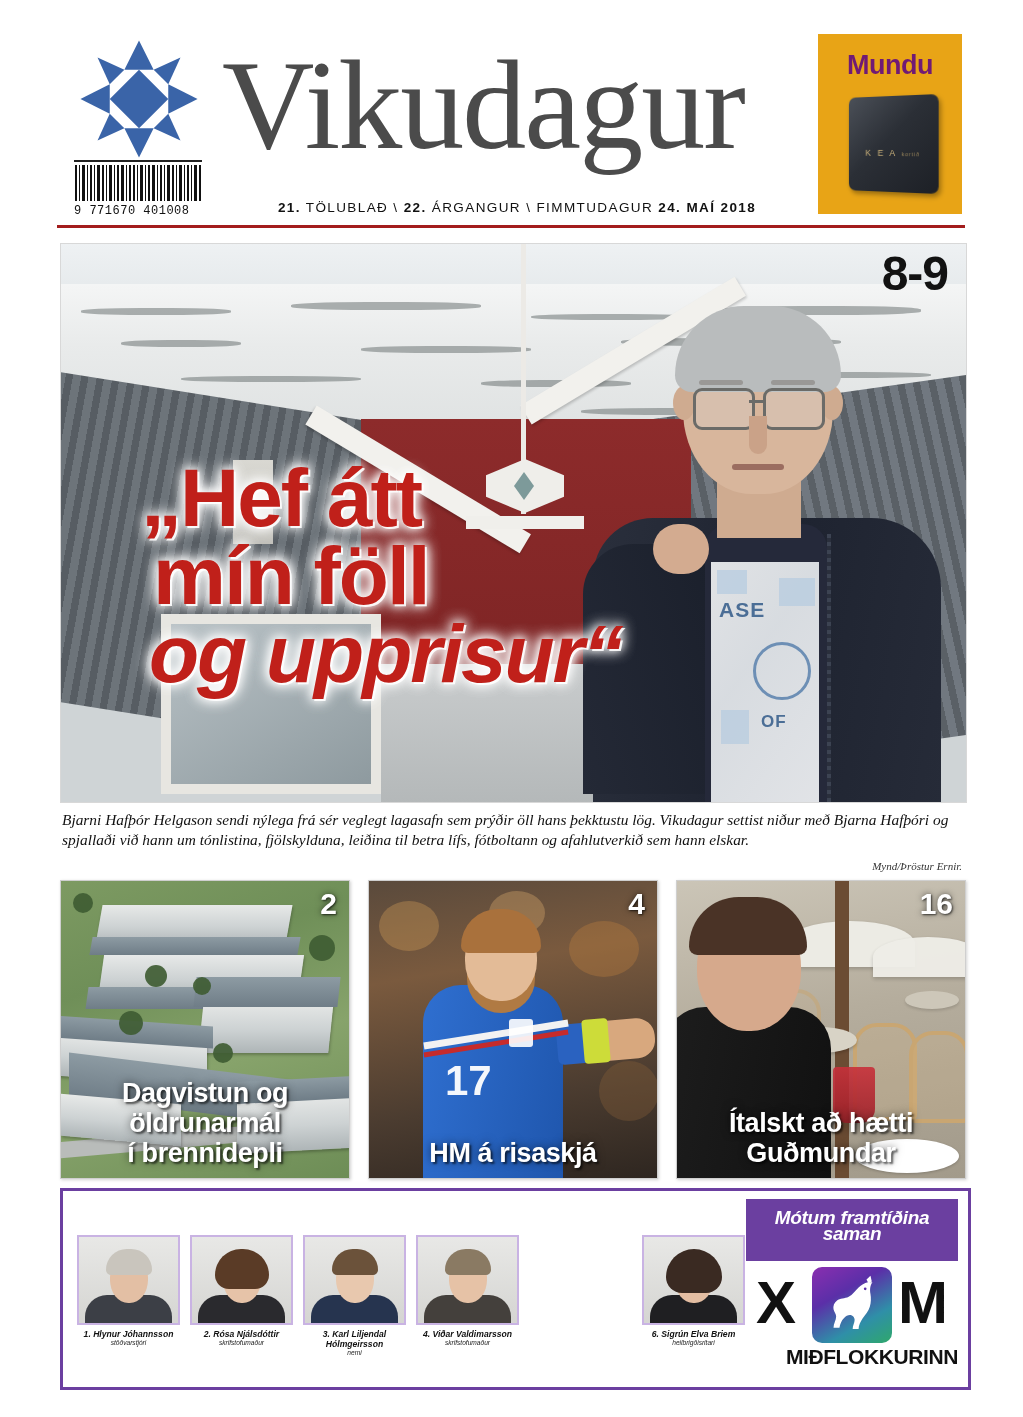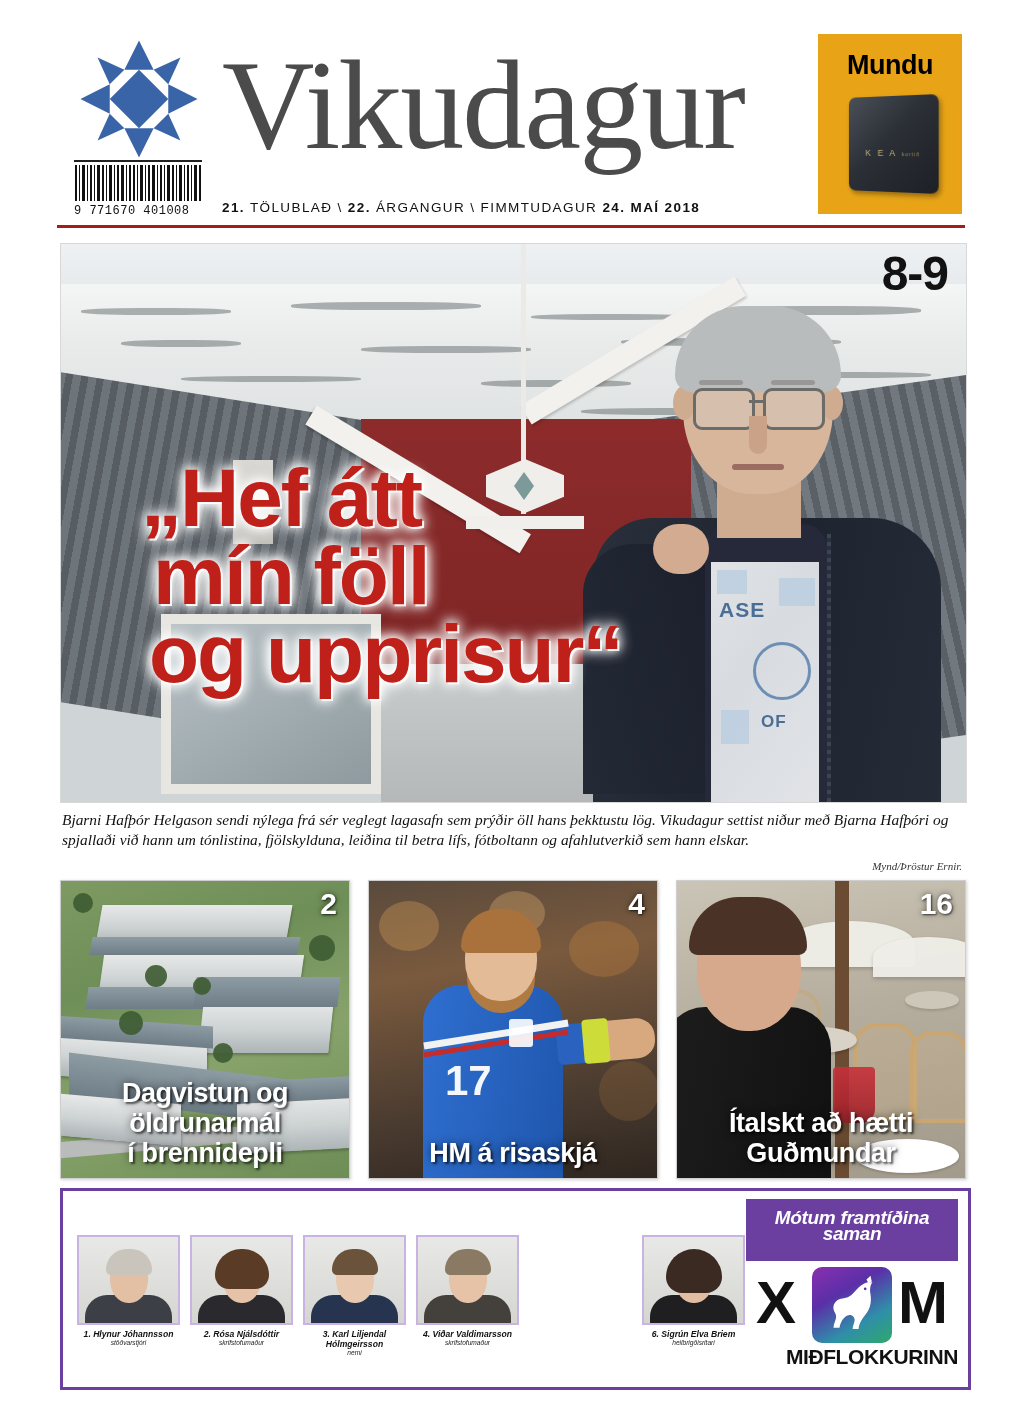--- a/index.html
+++ b/index.html
@@ -16,27 +16,27 @@
   .masthead{position:absolute;left:0;top:0;width:1023px;height:232px;}
   .logo-star{position:absolute;left:78px;top:38px;width:122px;height:122px;}
   .barcode-wrap{position:absolute;left:74px;top:160px;width:128px;}
   .barcode-rule{width:128px;height:2px;background:#222;margin-bottom:3px;}
   .barcode-bars{width:128px;height:36px;}
   .barcode-num{font-size:12px;letter-spacing:.5px;color:#111;margin-top:-1px;
     font-family:"Liberation Mono",monospace;}
   .wordmark{position:absolute;left:222px;top:40px;
     font-family:"Liberation Serif",serif;font-size:128px;line-height:130px;
     color:#4b4b4b;letter-spacing:-2px;font-weight:400;}
-  .dateline{position:absolute;left:222px;top:200px;width:590px;
+  .dateline{position:absolute;left:222px;top:200px;width:590px;text-align:center;
     font-size:13.5px;letter-spacing:1.4px;color:#111;}
   .dateline b{font-weight:700;}
   .ad-mundu{position:absolute;left:818px;top:34px;width:144px;height:180px;
     background:#e8a416;}
   .ad-mundu-txt{position:absolute;left:0;top:16px;width:144px;text-align:center;
-    font-size:27px;font-weight:700;color:#000000;letter-spacing:-.5px;}
+    font-size:27px;font-weight:700;color:#701a75;letter-spacing:-.5px;}
   .kea-card{position:absolute;left:28px;top:62px;width:92px;height:96px;
     background:linear-gradient(135deg,#4b5058 0%,#2b2f36 45%,#1d2026 100%);
     border-radius:7px;transform:perspective(260px) rotateY(-13deg);
     box-shadow:2px 3px 5px rgba(0,0,0,.35);}
   .kea-mark{position:absolute;left:0;top:52px;width:92px;text-align:center;
     font-size:9px;letter-spacing:2.2px;color:#c9b07a;}
   .kea-mark small{font-size:5px;letter-spacing:1px;color:#a08b5e;}
   .red-rule{position:absolute;left:57px;top:225px;width:908px;height:3px;background:#a31d1d;}
 
   
@@ -116,21 +116,21 @@
 
   .hero-num{position:absolute;right:18px;top:2px;font-size:48px;font-weight:800;
     color:#121212;letter-spacing:-1px;}
   .headline{position:absolute;left:72px;top:215px;width:660px;
     font-size:82px;line-height:78px;font-weight:800;color:#c0201a;
     letter-spacing:-2px;
     text-shadow:0 0 16px #fff,0 0 16px #fff,0 0 10px #fff,2px 2px 0 rgba(255,255,255,.9);}
   .headline span{display:block;}
   .hl1{padding-left:8px;}
   .hl2{padding-left:20px;}
-  .hl3{padding-left:16px;}
+  .hl3{padding-left:16px;font-style:italic;}
 
   
   .caption{position:absolute;left:62px;top:810px;width:900px;
     font-family:"Liberation Serif",serif;font-style:italic;font-size:15.4px;
     line-height:20px;color:#111;}
   .credit{position:absolute;right:0;top:46px;font-size:11px;font-style:italic;color:#333;}
 
   
   .teasers{position:absolute;left:60px;top:880px;width:905px;height:297px;}
   .teaser{position:absolute;top:0;width:288px;height:297px;overflow:hidden;

